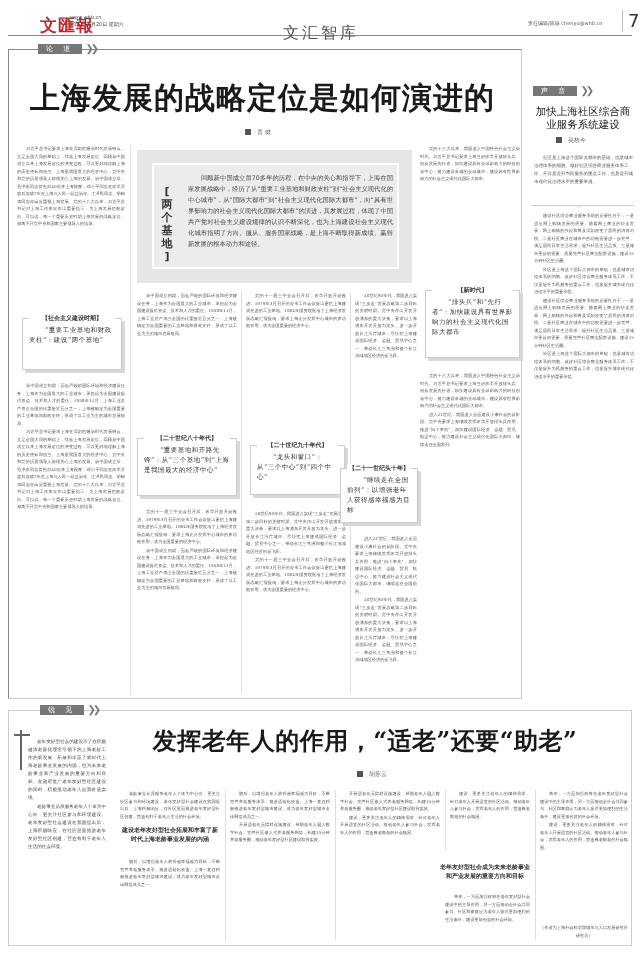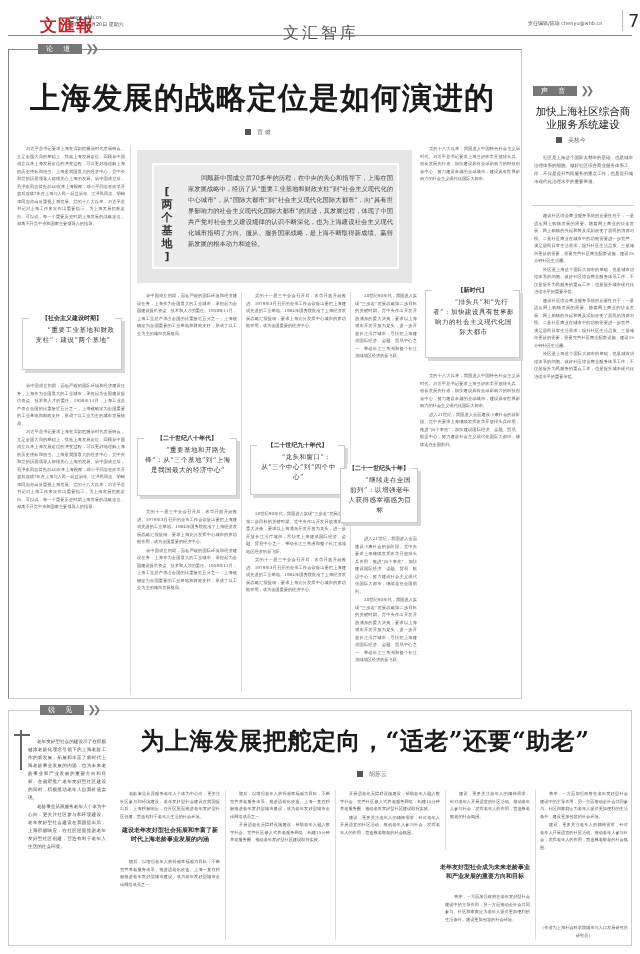--- a/index.html
+++ b/index.html
@@ -31,21 +31,21 @@
 
   
   .core-outer { position: absolute; left: 137px; top: 150px; width: 275px; height: 133px; background: #e6e6e6; }
   .core-inner { position: absolute; left: 152px; top: 163px; width: 247px; height: 106px; background: #ececec; border: 2px solid #fff; }
   .core-label { position: absolute; left: 160px; top: 185px; width: 14px; font-size: 11px; line-height: 13px; color: #333; font-weight: bold; text-align: center; font-family: "DejaVu Sans", sans-serif; }
   .core-text { position: absolute; left: 188px; top: 172px; width: 205px; font-size: 6.3px; line-height: 11px; color: #444; text-indent: 13px; font-family: "DejaVu Sans", sans-serif; text-align: justify; }
 
   
   .era { position: absolute; background: #fff; border: 1px solid #ccc; box-shadow: 3px 3px 0 #d8d8d8; padding: 6px 4px 4px 6px; }
   .era-title { position: absolute; top: -5px; left: 6px; right: 6px; text-align: center; font-size: 6px; font-weight: bold; color: #333; background: #fff; font-family: "DejaVu Sans", sans-serif; }
-  .era-text { font-size: 6.5px; line-height: 10px; color: #333; text-indent: 16px; letter-spacing: 0.5px; text-align: center; }
+  .era-text { font-size: 6.5px; line-height: 10px; color: #333; text-indent: 16px; letter-spacing: 0.5px; }
 
   
   .side-tab { left: 533px; top: 86px; }
   .side-headline { position: absolute; left: 531px; top: 105px; width: 104px; font-size: 10.5px; line-height: 13px; font-weight: normal; color: #222; text-align: center; font-family: "DejaVu Sans", sans-serif; }
   .side-lead { position: absolute; left: 534px; top: 154px; width: 100px; font-size: 4.5px; line-height: 8px; color: #555; text-indent: 9px; }
   .side-sep { position: absolute; left: 532px; top: 205px; width: 102px; height: 1px; background: #ccc; }
   .side-notch { position: absolute; left: 577px; top: 202px; font-size: 6px; color: #aaa; }
 
   
   .bottom-frame { position: absolute; left: 8px; top: 710px; width: 624px; height: 236px; border: 1px solid #ccc; }
@@ -169,21 +169,21 @@
   <span>锐 见</span>
   <span class="chev">❯❯</span>
 </div>
 <div class="lead-bar-v"></div>
 <div class="lead-bar-h"></div>
 <div class="col" style="left:28px; top:738px; width:78px; height:205px; font-size:4.6px; line-height:8px; color:#444;">
     <p>老年友好型社会的建设示了在积极健康老龄化理念引领下的上海老龄工作的新发展，拓展和丰富了新时代上海老龄事业发展的内涵，也为未来老龄事业和产业发展的重要方向和目标。在政府推广老年友好型社区建设的同时，积极推动老年人自我价值实现。</p>
     <p>老龄事业从原服务老年人个体为中心向，更关注社区参与和环境建设。老年友好型社会建设在我国提出后，上海积极响应，在社区层面推进老年友好型社区创建，营造有利于老年人生活的社会环境。</p>
   </div>
 
-<div class="bottom-headline">为上海发展把舵定向，“适老”还要“助老”</div>
+<div class="bottom-headline">发挥老年人的作用，“适老”还要“助老”</div>
 <div class="byline" style="left:357px; top:770px;"><span>胡苏云</span></div>
 
 <div class="col" style="left:120px; top:790px; width:100px; height:30px;">
     <p>老龄事业从原服务老年人个体为中心向，更关注社区参与和环境建设。老年友好型社会建设在我国提出后，上海积极响应，在社区层面推进老年友好型社区创建，营造有利于老年人生活的社会环境。</p>
   </div>
 <div class="subhead" style="left:120px; top:825px; width:100px;">建设老年友好型社会拓展和丰富了新时代上海老龄事业发展的内涵</div>
 <div class="col" style="left:120px; top:858px; width:100px; height:85px;">
     <p>随后，以增强老年人获得感幸福感为目标，不断完善养老服务体系，推进适老化改造。上海一直在积极推进老年友好型城市建设，成为老年友好型城市全球网络成员之一。</p>
   </div>
 <div class="vrule" style="left:225px; top:790px; height:150px;"></div>

